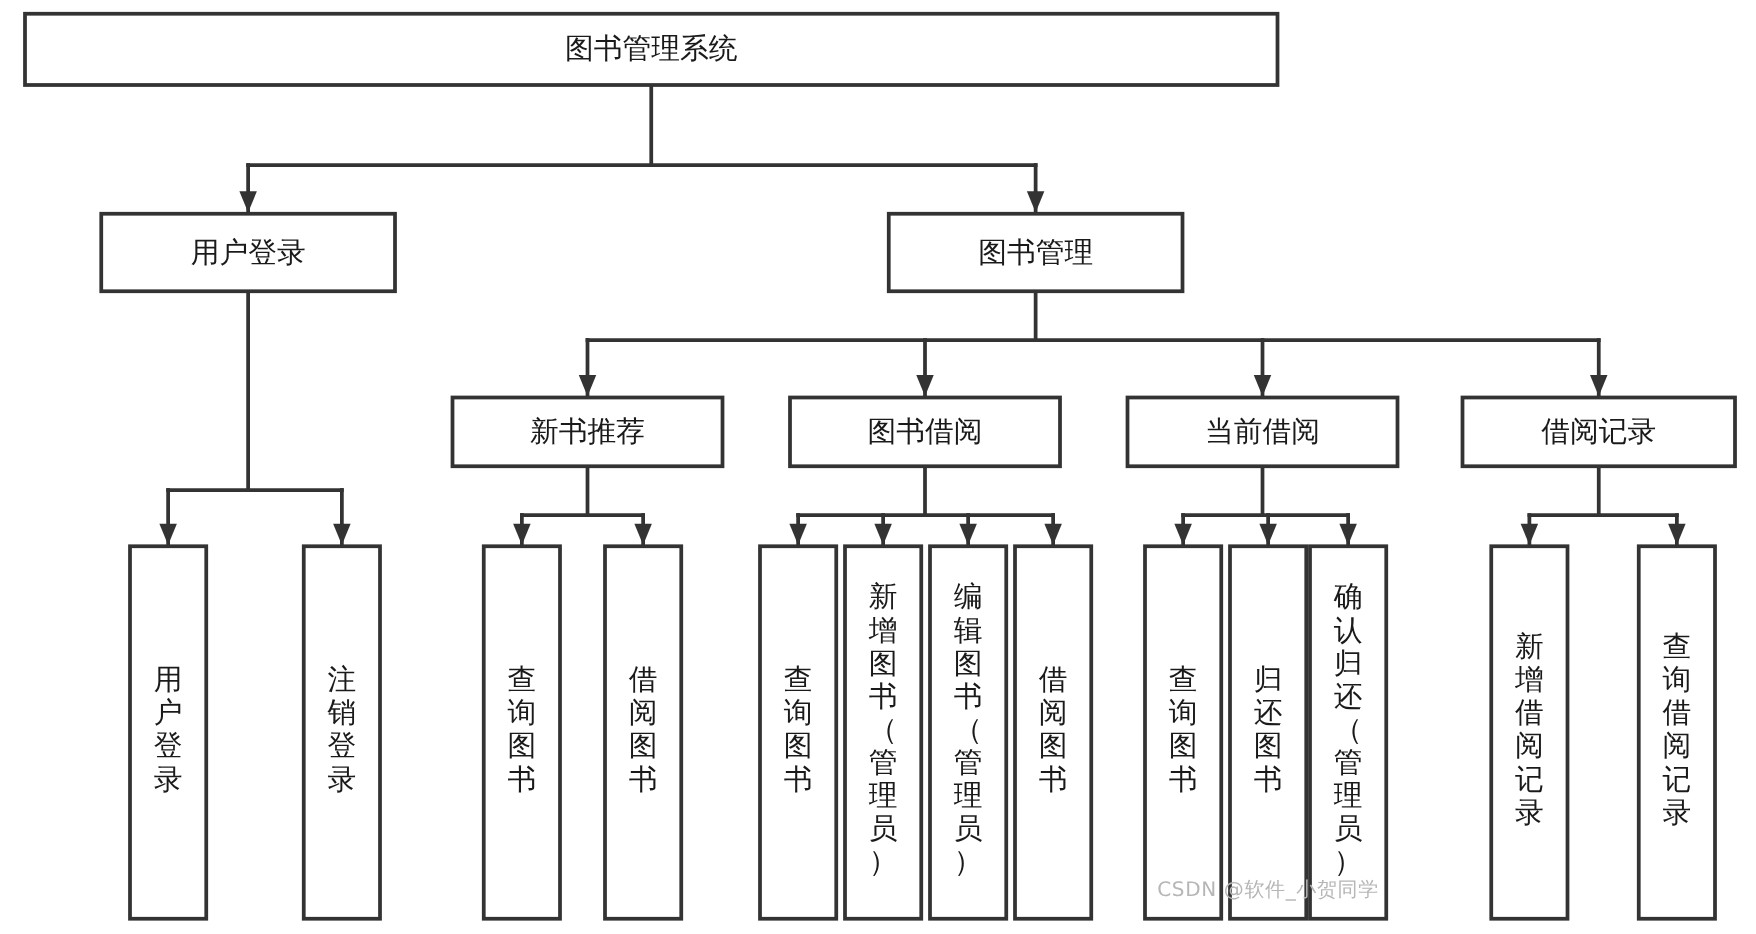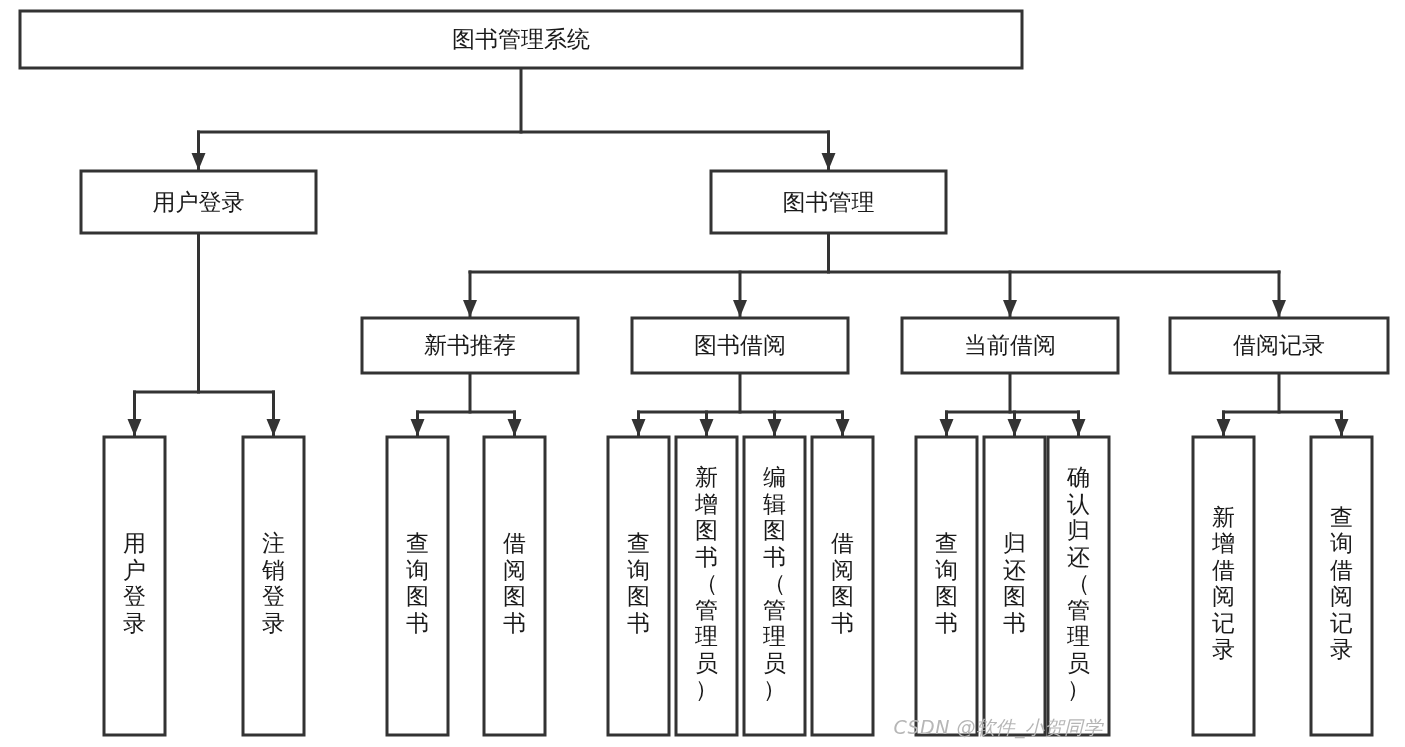--- a/index.html
+++ b/index.html
@@ -47,28 +47,27 @@
   }
   .node-label-vertical {
     font-family: "DejaVu Sans", "Liberation Sans", sans-serif;
     fill: #1a1a1a;
     font-size: 23px;
     text-anchor: middle;
   }
   .watermark {
     position: absolute;
     right: 8px;
-    bottom: 6px;
-    font-family: "DejaVu Sans", "Liberation Sans", sans-serif;
-    font-size: 19px;
+    bottom: 24px;
+    font-family: "DejaVu Sans", "Liberation Sans", sans-serif;
+    font-size: 16px;
     color: #b6b6b6;
     letter-spacing: 0.5px;
     white-space: nowrap;
     pointer-events: none;
-    font-style: italic;
   }
 </style>
 </head>
 <body>
 
 <div id="diagram-root">
   <svg class="flow" viewBox="0 0 1405 747" xmlns="http://www.w3.org/2000/svg">
     <g id="connectors">
         <line x1="521" y1="68" x2="521" y2="132" class="connector"></line>
         <line x1="198.5" y1="132" x2="828.5" y2="132" class="connector"></line>

